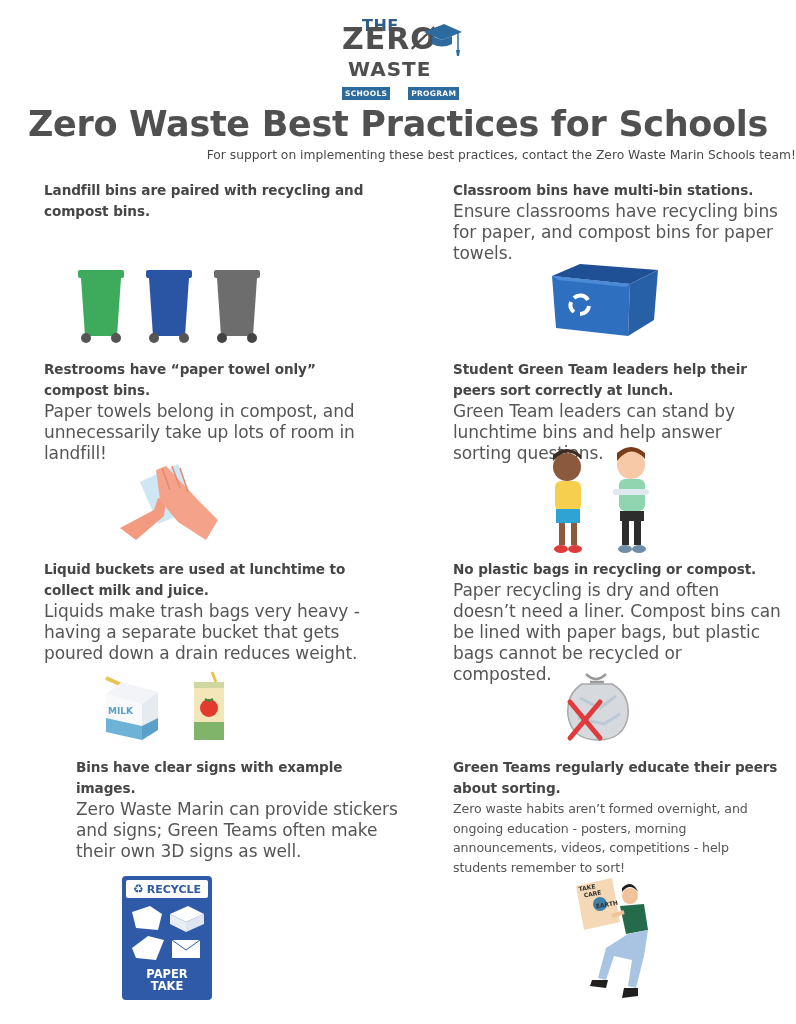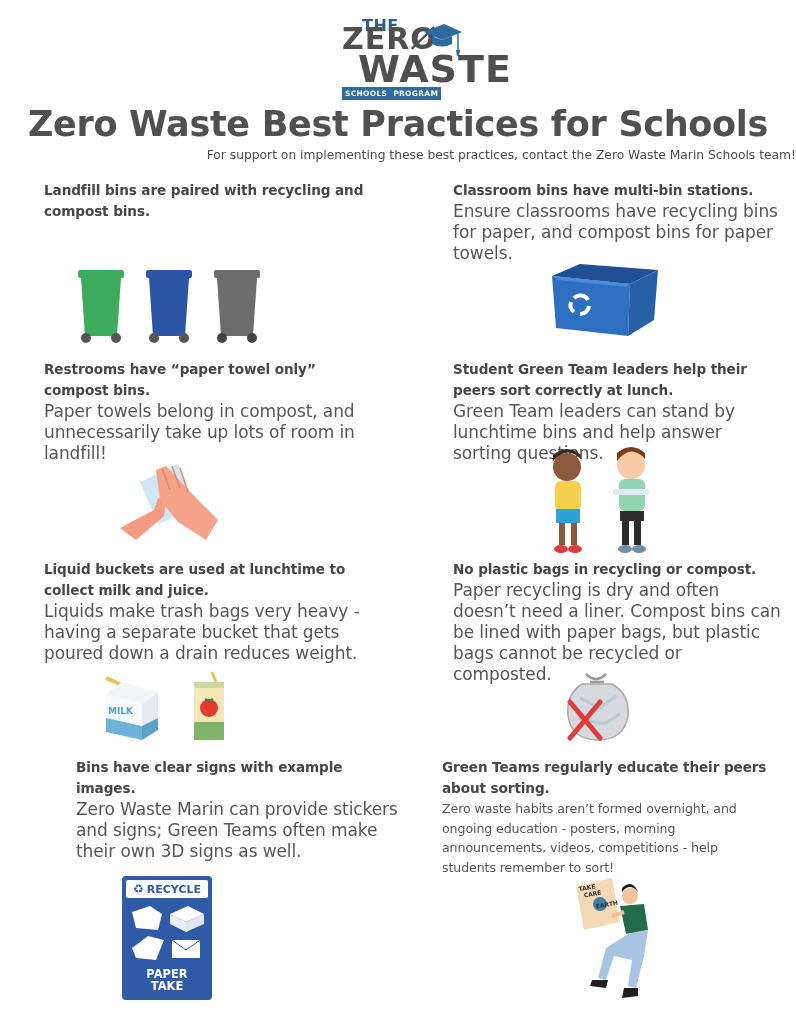--- a/index.html
+++ b/index.html
@@ -1,23 +1,23 @@
 <!DOCTYPE html>
 <html><head>
 <meta charset="utf-8">
 <style>
   html, body { margin:0; padding:0; background:#ffffff; }
   body { width:796px; height:1024px; position:relative; overflow:hidden;
          font-family:"DejaVu Sans", sans-serif; color:#4a4a4a; }
   .logo { position:absolute; left:340px; top:14px; width:125px; height:90px; }
   .logo .the { position:absolute; left:22px; top:2px; font-size:16px; font-weight:bold; color:#2d5f8a; letter-spacing:0.5px; }
   .logo .zero { position:absolute; left:2px; top:10px; font-size:30px; font-weight:bold; color:#4f4f4f; letter-spacing:1px; line-height:30px; }
-  .logo .waste { position:absolute; left:18px; top:40px; font-size:38px; font-weight:bold; color:#4f4f4f; letter-spacing:1px; line-height:30px; }
+  .logo .waste { position:absolute; left:8px; top:40px; font-size:20px; font-weight:bold; color:#4f4f4f; letter-spacing:1px; line-height:30px; }
   .logo .cap { position:absolute; left:82px; top:8px; }
-  .logo .tags { position:absolute; left:2px; top:73px; display:flex; gap:0; }
+  .logo .tags { position:absolute; left:2px; top:73px; display:flex; gap:18px; }
   .logo .tag { background:#2d6a9e; color:#fff; font-size:7.5px; font-weight:bold; padding:2px 3px; letter-spacing:0.3px; }
 
   .title { position:absolute; left:0; width:796px; top:104px; text-align:center;
            font-size:35px; font-weight:bold; color:#505050; letter-spacing:-0.3px; }
   .subtitle { position:absolute; left:0; width:796px; top:148px; text-align:right;
               font-size:12.3px; color:#4a4a4a; }
 
   .block { position:absolute; width:330px; }
   .block .head { font-size:13.6px; font-weight:bold; color:#464646; line-height:21px; letter-spacing:-0.1px; }
   .block .body { font-size:17px; color:#555; line-height:21px; letter-spacing:-0.1px; }
@@ -177,21 +177,21 @@
     <polygon points="2,44 18,32 34,36 26,56 6,54" fill="#ffffff"></polygon>
     <rect x="42" y="36" width="28" height="18" fill="#ffffff"></rect>
     <polyline points="42,36 56,46 70,36" stroke="#2e5aa8" stroke-width="1" fill="none"></polyline>
   </svg>
   <div style="position:absolute; left:0; top:92px; width:90px; text-align:center; color:#fff; font-weight:bold; font-size:11.5px; line-height:12px;">
     <div>PAPER</div>
     <div>TAKE</div>
   </div>
 </div>
 
-<div class="block" style="left:442px; top:757px;">
+<div class="block" style="left:453px; top:757px;">
   <div class="head">Green Teams regularly educate their peers about sorting.</div>
   <div class="body small">Zero waste habits aren’t formed overnight, and ongoing education - posters, morning announcements, videos, competitions - help students remember to sort!</div>
 </div>
 <div class="illus" style="left:572px; top:876px; width:90px; height:138px;">
   <svg width="90" height="138" viewBox="0 0 90 138" style="position:absolute; left:0; top:0;">
     <polygon points="4,10 40,2 48,46 12,54" fill="#f5d8b6"></polygon>
     <circle cx="28" cy="28" r="7" fill="#3f7fa8"></circle>
     <circle cx="58" cy="20" r="8" fill="#f2c29a"></circle>
     <path d="M50,16 Q58,6 66,16 L64,12 Q58,4 50,12 Z" fill="#1f1f1f"></path>
     <path d="M48,30 L72,28 L76,54 L54,58 Z" fill="#236b4a"></path>

